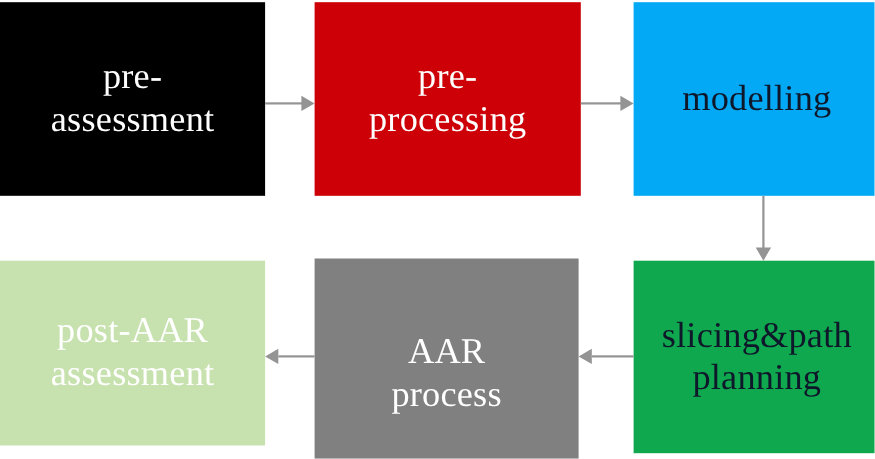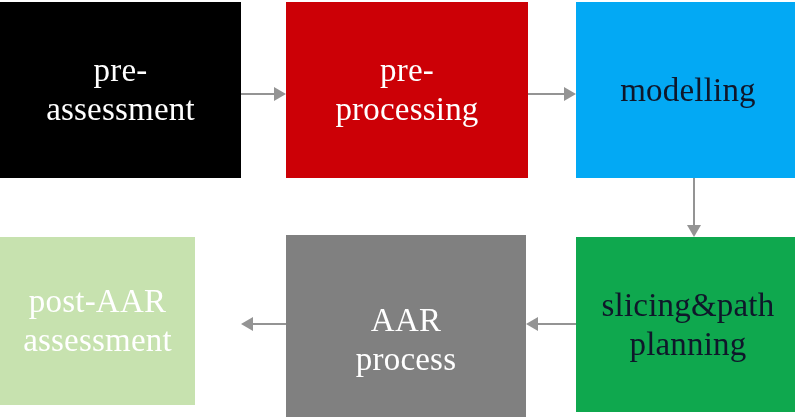--- a/index.html
+++ b/index.html
@@ -33,21 +33,21 @@
     font-size: 33px;
     line-height: 1.17;
     letter-spacing: 0.2px;
     white-space: pre-line;
     font-weight: 400;
   }
   
   #node-pre-assessment  { left: 0px;   top: 2px;   width: 241px; height: 176px; }
   #node-pre-processing  { left: 286px; top: 2px;   width: 242px; height: 176px; }
   #node-modelling       { left: 576px; top: 2px;   width: 224px; height: 176px; }
-  #node-post-aar        { left: 0px;   top: 237px; width: 195px; height: 168px; }
+  #node-post-aar        { left: 0px;   top: 237px; width: 241px; height: 168px; }
   #node-aar-process     { left: 286px; top: 235px; width: 240px; height: 210px; }
   #node-slicing         { left: 576px; top: 237px; width: 224px; height: 175px; }
 
   
   .connector {
     position: absolute;
   }
   .connector-line-h {
     position: absolute;
     height: 2px;

